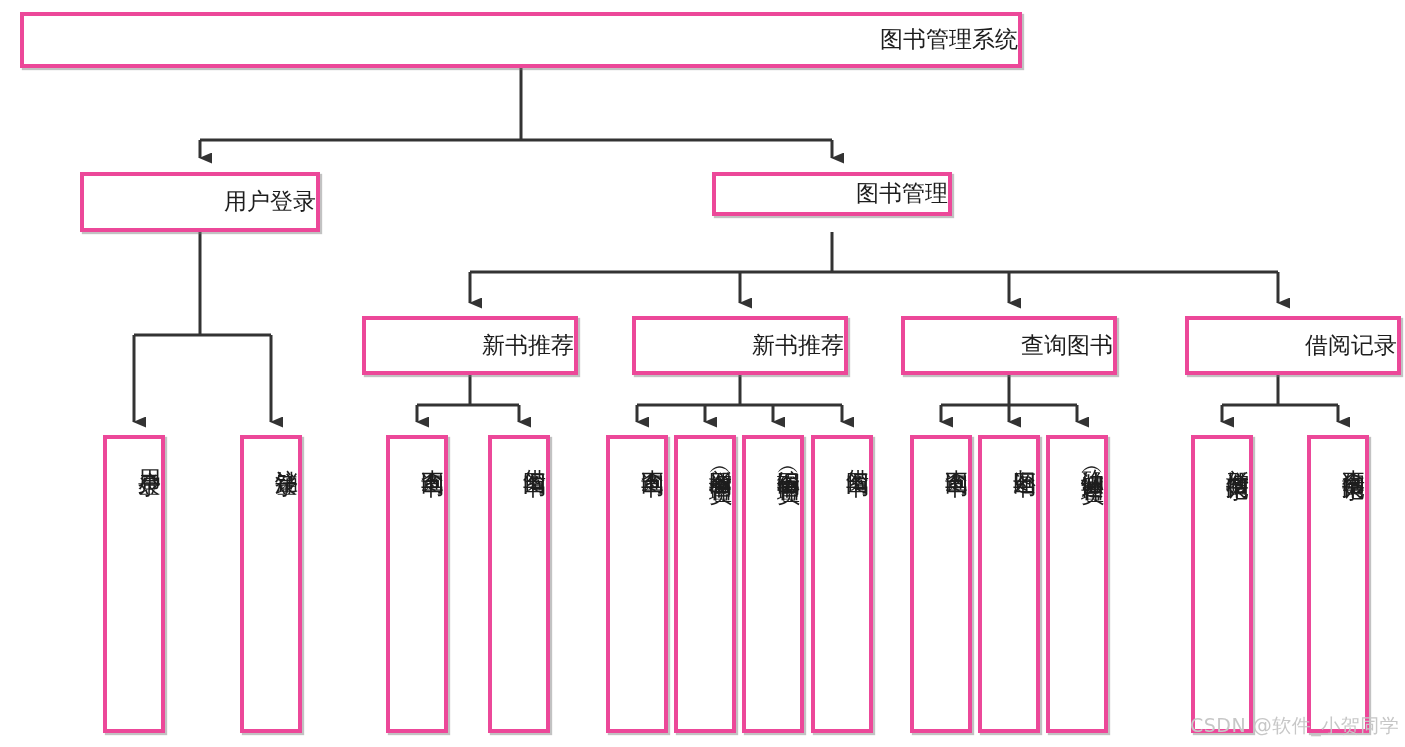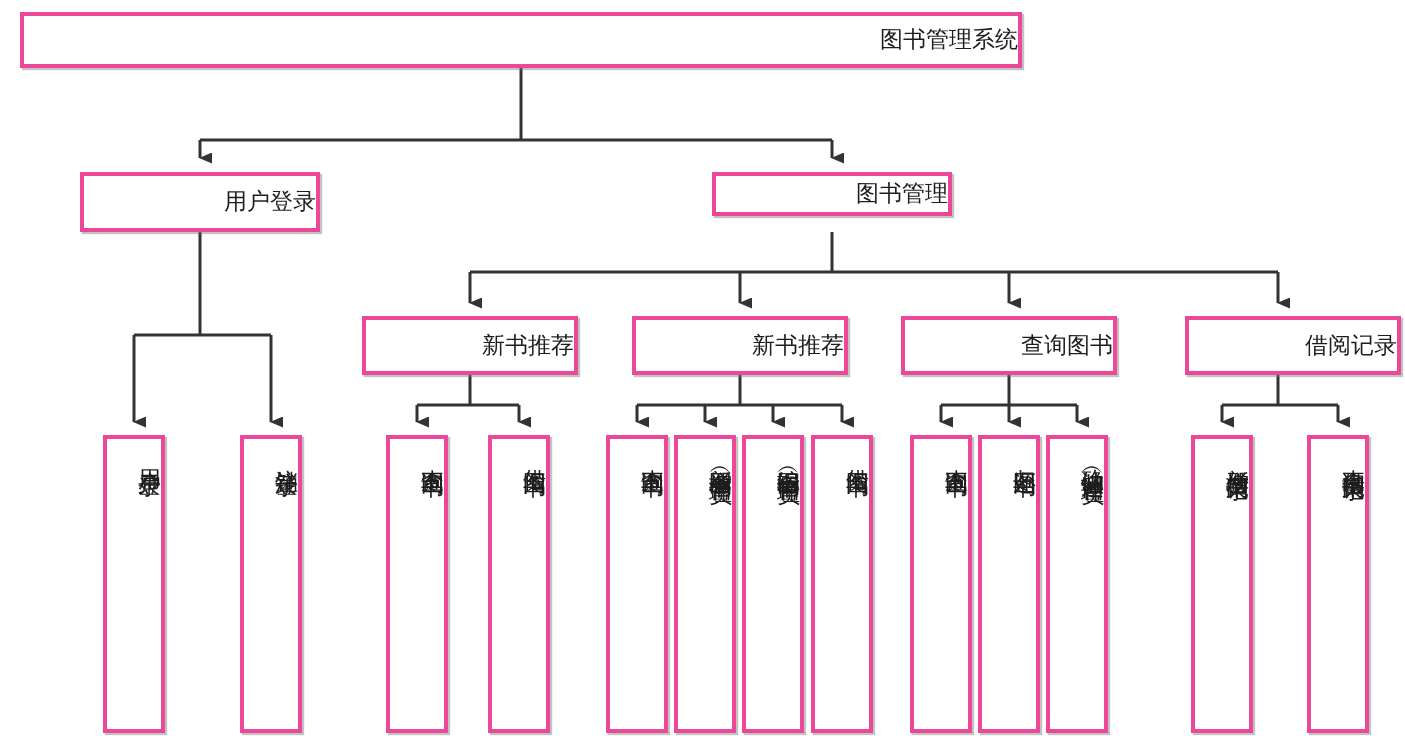--- a/index.html
+++ b/index.html
@@ -179,14 +179,15 @@
     <span class="node-label">确认归还（管理员）</span>
   </div>
 
   <div class="node vert" style="left:1191px; top:435px; width:62px; height:298px;">
     <span class="node-label">新增借阅记录</span>
   </div>
   <div class="node vert" style="left:1307px; top:435px; width:62px; height:298px;">
     <span class="node-label">查询借阅记录</span>
   </div>
 
+  <div class="watermark" style="left:1190px; top:713px;">CSDN @软件_小贺同学</div>
 
 </div>
 
 </body></html>

